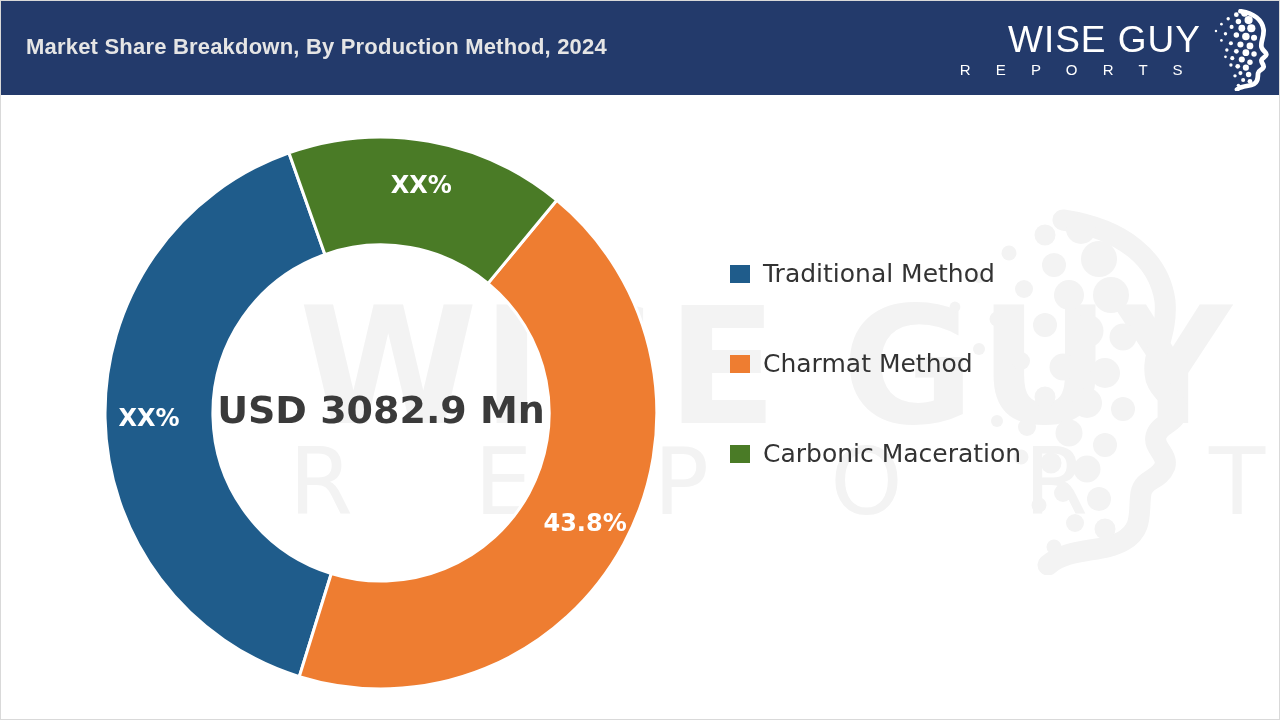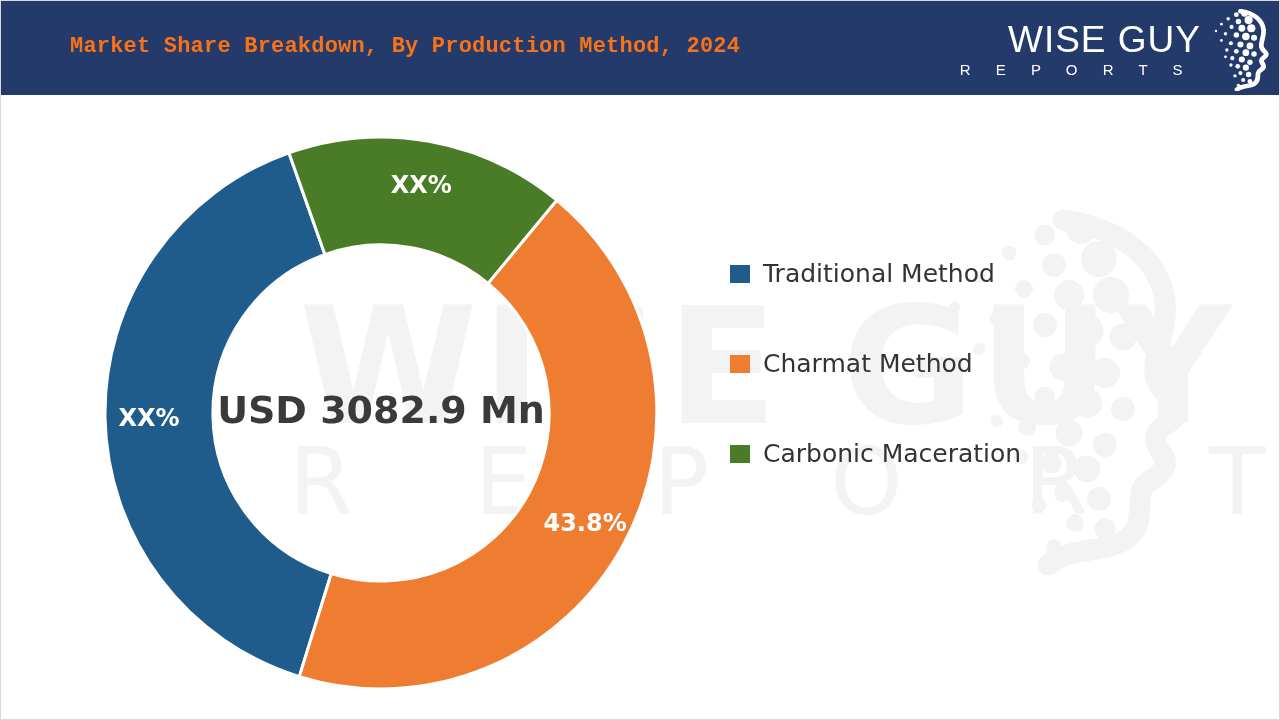--- a/index.html
+++ b/index.html
@@ -8,23 +8,23 @@
     background:#ffffff;border:1px solid #d9d9d9;
     font-family:"DejaVu Sans","Liberation Sans",sans-serif;
   }
   
   .header{
     position:absolute;left:0;top:0;width:100%;height:94px;
     z-index:5;
   }
   .page-title{
     position:absolute;left:25px;top:33px;
-    color:#f97316;font-size:22px;font-weight:bold;
-    font-family:Liberation Mono, monospace;
-    letter-spacing:0.2px;white-space:nowrap;margin-left:44px;
+    color:#e5e5e5;font-size:22px;font-weight:bold;
+    font-family:Liberation Sans, sans-serif;
+    letter-spacing:0.2px;white-space:nowrap;
   }
   .logo{position:absolute;right:12px;top:6px;width:260px;height:86px;}
   .logo-line1{
     position:absolute;right:66px;top:12px;color:#ffffff;
     font-family:"Liberation Sans",sans-serif;
     font-size:37px;font-weight:normal;letter-spacing:1px;white-space:nowrap;
   }
   .logo-line2{
     position:absolute;right:74px;top:54px;color:#ffffff;
     font-family:"Liberation Sans",sans-serif;

